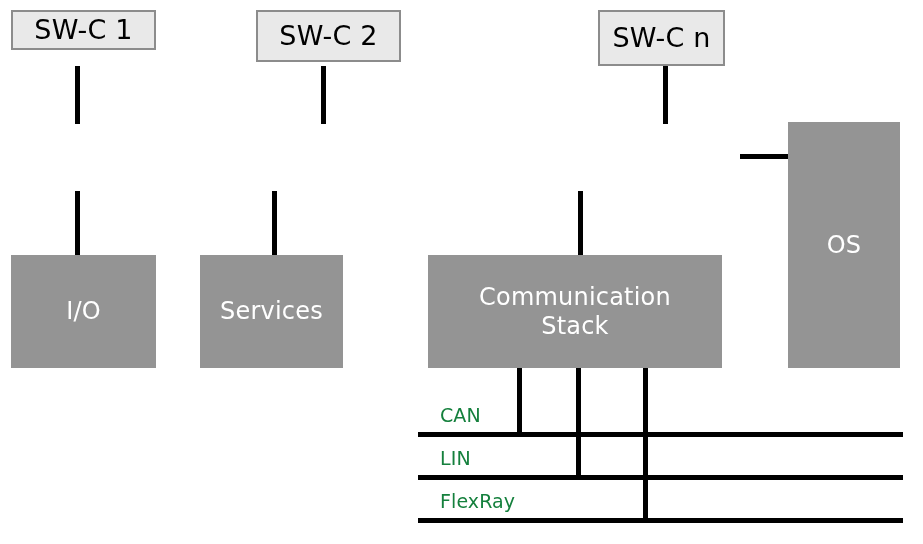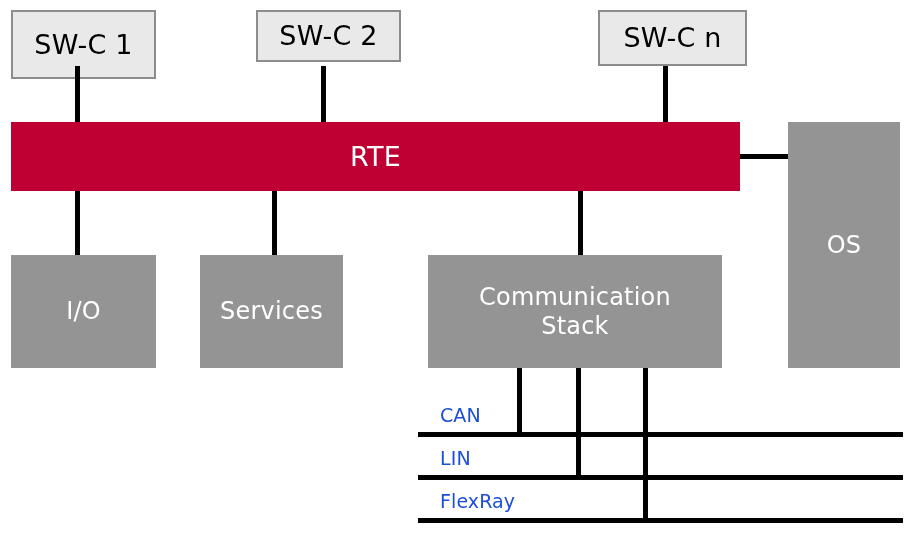--- a/index.html
+++ b/index.html
@@ -60,51 +60,48 @@
     background: #000000;
     height: 5px;
   }
   .busline {
     position: absolute;
     background: #000000;
     height: 5px;
   }
   .bus-label {
     position: absolute;
-    color: #1d4ed8;
+    color: #15803d;
     font-size: 19px;
     white-space: nowrap;
     letter-spacing: 0.1px;
   }
   .stack-label-line { display: block; }
 </style>
 </head>
 <body>
 
 <div id="canvas">
 
-  <div class="box swc-box" style="left:11px; top:10px; width:145px; height:69px;">
+  <div class="box swc-box" style="left:11px; top:10px; width:145px; height:40px;">
     <span>SW-C 1</span>
   </div>
 
   <div class="box swc-box" style="left:256px; top:10px; width:145px; height:52px;">
     <span>SW-C 2</span>
   </div>
 
-  <div class="box swc-box" style="left:598px; top:10px; width:149px; height:56px;">
+  <div class="box swc-box" style="left:598px; top:10px; width:127px; height:56px;">
     <span>SW-C n</span>
   </div>
 
   <div class="vline" style="left:75px;  top:66px; height:58px;"></div>
   <div class="vline" style="left:321px; top:66px; height:58px;"></div>
   <div class="vline" style="left:663px; top:66px; height:58px;"></div>
 
-  <div class="box rte-box" style="left:11px; top:122px; width:729px; height:69px;">
-    <span>RTE</span>
-  </div>
 
   <div class="vline" style="left:75px;  top:191px; height:64px;"></div>
   <div class="vline" style="left:272px; top:191px; height:64px;"></div>
   <div class="vline" style="left:578px; top:191px; height:64px;"></div>
 
   <div class="hline" style="left:740px; top:154px; width:50px;"></div>
 
   <div class="box bsw-box" style="left:11px; top:255px; width:145px; height:113px;">
     <span>I/O</span>
   </div>

